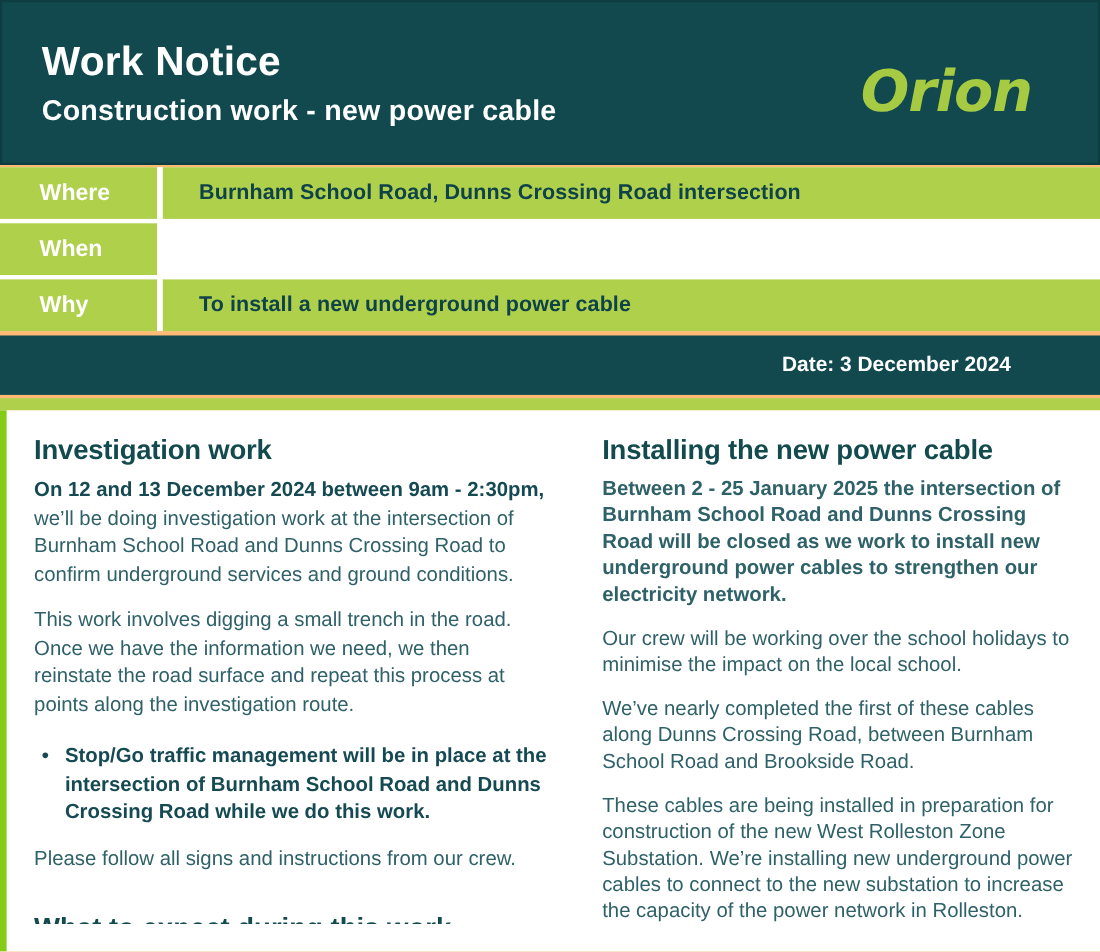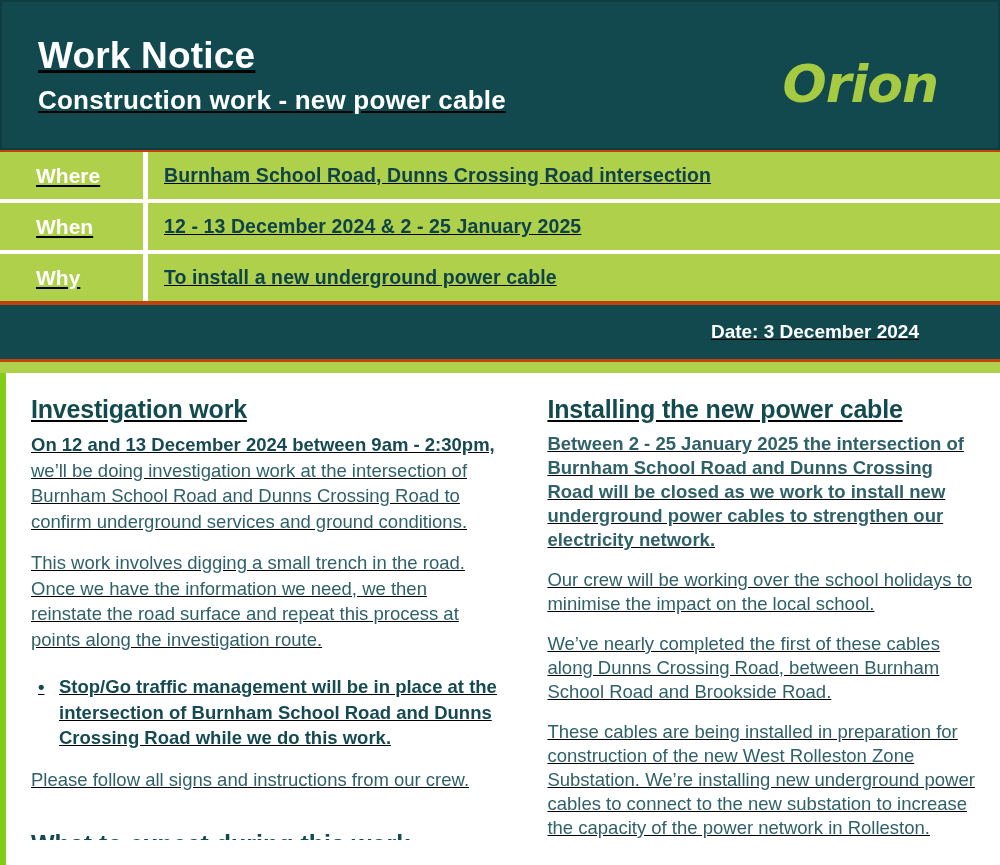--- a/index.html
+++ b/index.html
@@ -1,19 +1,19 @@
 <!DOCTYPE html>
 <html><head>
 <meta charset="utf-8">
 <style>
   * { margin:0; padding:0; box-sizing:border-box; }
   body { background:#ffffff; }
   .page {
-    width:1000px; height:865px; overflow:hidden; background:#c2410c;
-    font-family:"Liberation Sans", sans-serif; position:relative;text-decoration:underline;
+    width:1000px; height:865px; overflow:hidden; background:#fdba74;
+    font-family:"Liberation Sans", sans-serif; position:relative;
   }
   
   .header {
     height:150px; background:#11494e; position:relative;
     padding:33px 36px 0 36px; border:2px solid #0d3d41;
   }
   .header-title { color:#ffffff; font-size:37px; font-weight:bold; letter-spacing:.2px; }
   .header-subtitle { color:#ffffff; font-size:26px; font-weight:bold; margin-top:8px; letter-spacing:.2px; }
   .logo {
     position:absolute; right:60px; top:52px;
@@ -24,21 +24,21 @@
   .info-table { background:#ffffff; }
   .info-row { display:flex; height:47px; margin-top:4px; }
   .info-row:first-child { margin-top:2px; }
   .cell-label {
     width:143px; background:#aed04b; display:flex; align-items:center;
     padding-left:36px; color:#ffffff; font-weight:bold; font-size:21px;
   }
   .cell-divider { width:5px; background:#ffffff; }
   .cell-value {
     flex:1; background:#aed04b; display:flex; align-items:center;
-    padding-left:16px; color:#0f4249; font-weight:bold; font-size:19.5px; letter-spacing:.1px;
+    padding-left:33px; color:#0f4249; font-weight:bold; font-size:19.5px; letter-spacing:.1px;
   }
   
   .date-bar {
     height:54px; background:#11494e; margin-top:4px;
     display:flex; align-items:center; justify-content:flex-end;
     padding-right:81px; color:#ffffff; font-weight:bold; font-size:19px;
   }
   .green-strip { height:11px; background:#aed04b; margin-top:3px; }
   
   .content {
@@ -78,21 +78,20 @@
 
   <div class="info-table">
     <div class="info-row">
       <div class="cell-label">Where</div>
       <div class="cell-divider"></div>
       <div class="cell-value">Burnham School Road, Dunns Crossing Road intersection</div>
     </div>
     <div class="info-row">
       <div class="cell-label">When</div>
       <div class="cell-divider"></div>
-      <div class="cell-value">12 - 13 December 2024 &amp; 2 - 25 January 2025</div>
     </div>
     <div class="info-row">
       <div class="cell-label">Why</div>
       <div class="cell-divider"></div>
       <div class="cell-value">To install a new underground power cable</div>
     </div>
   </div>
 
   <div class="date-bar">
     <span>Date: 3 December 2024</span>

